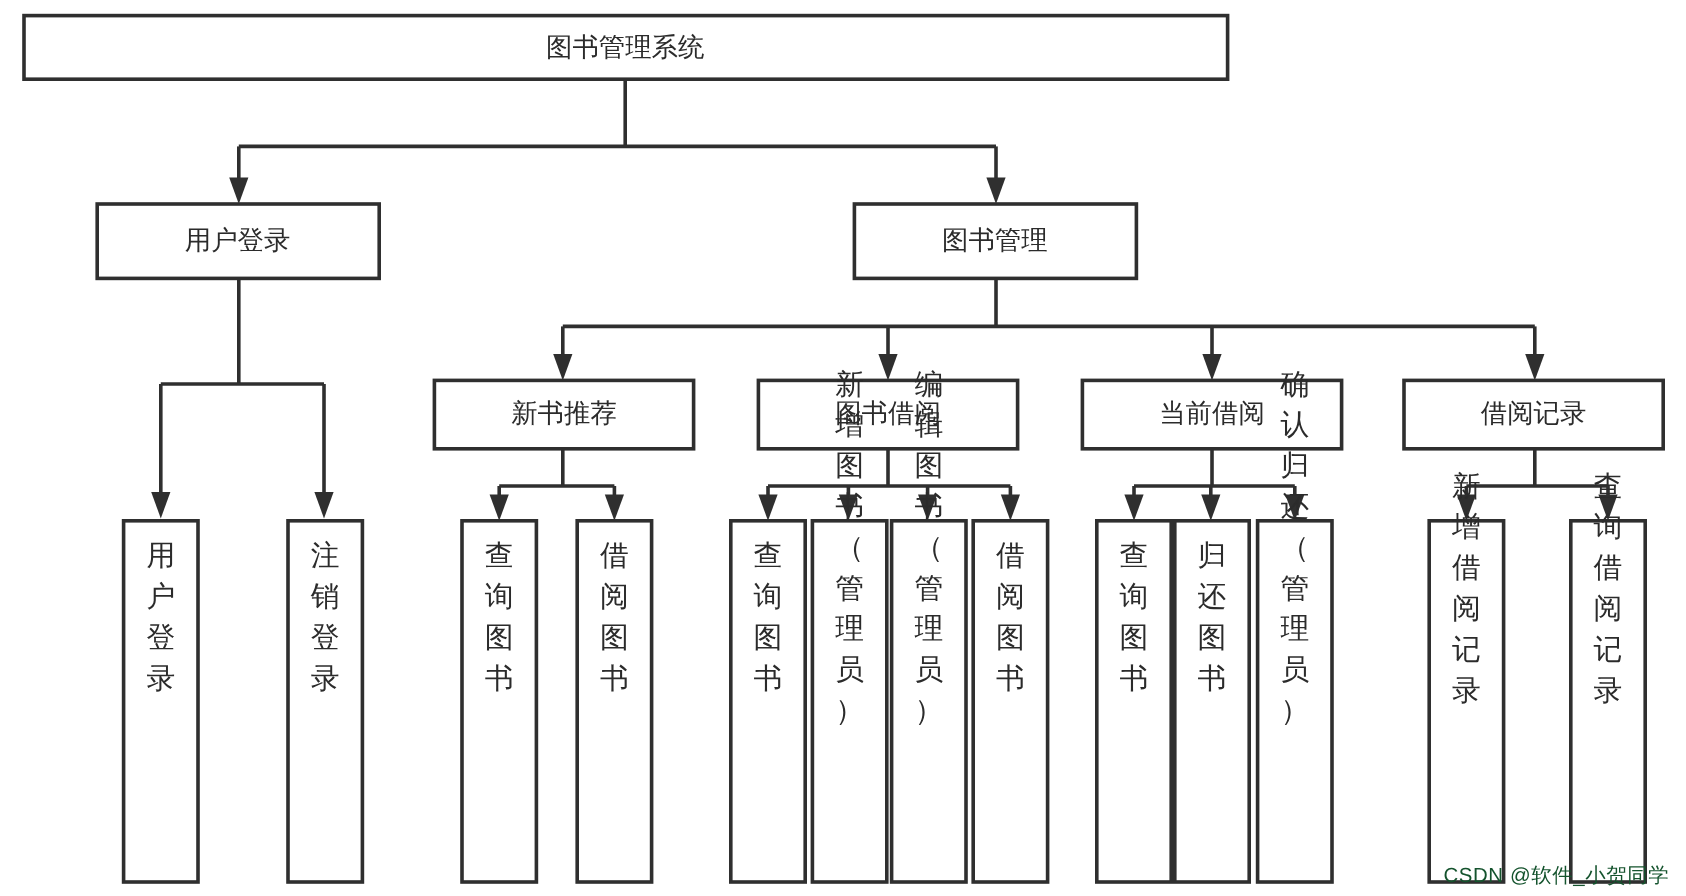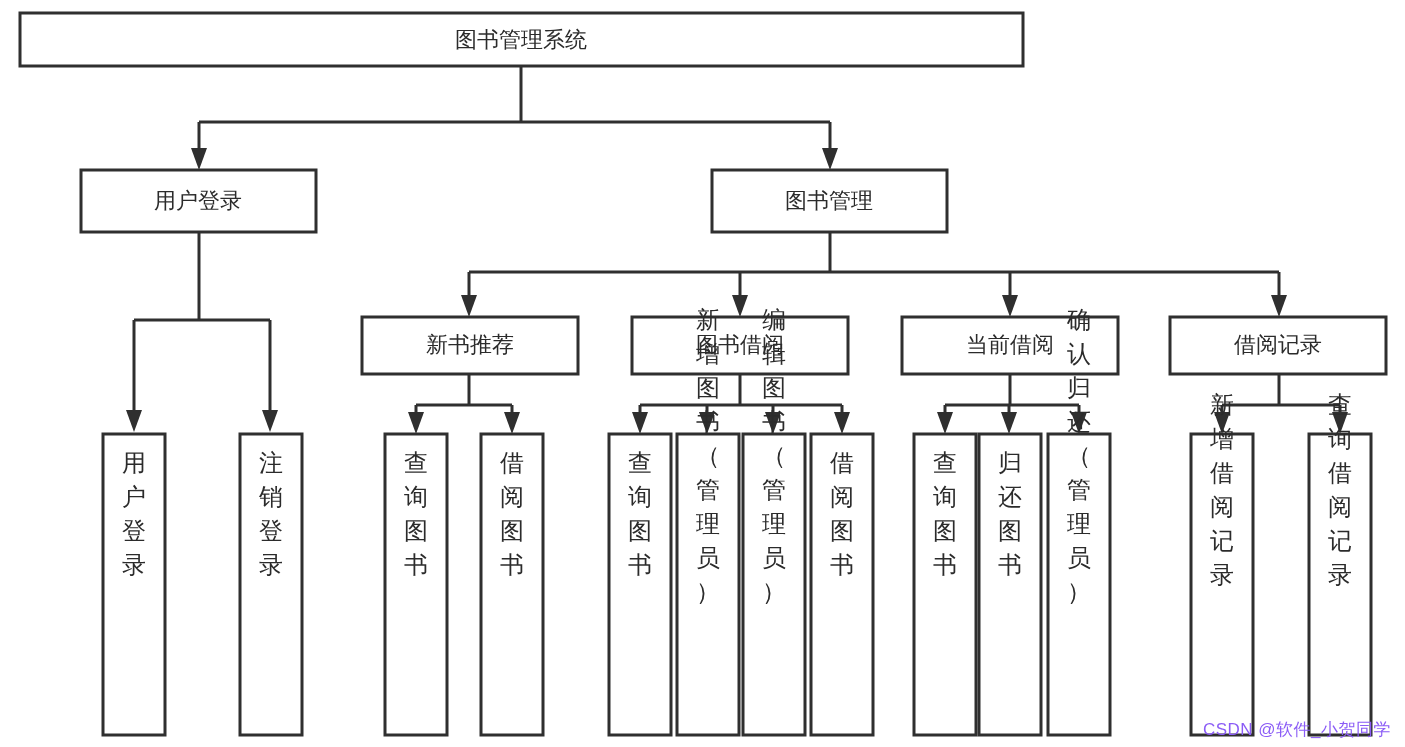--- a/index.html
+++ b/index.html
@@ -52,21 +52,21 @@
     font-size: 24px;
     fill: #2b2b2b;
     text-anchor: middle;
   }
   .watermark {
     position: absolute;
     right: 14px;
     bottom: 6px;
     font-family: "Liberation Sans", "DejaVu Sans", sans-serif;
     font-size: 17px;
-    color: #8b5cf6;
+    color: #14532d;
     white-space: nowrap;
     letter-spacing: 0.5px;
   }
 </style>
 </head>
 <body>
 
 <div id="diagram-root">
 
   <svg id="flow-svg" viewBox="0 0 1405 747">

